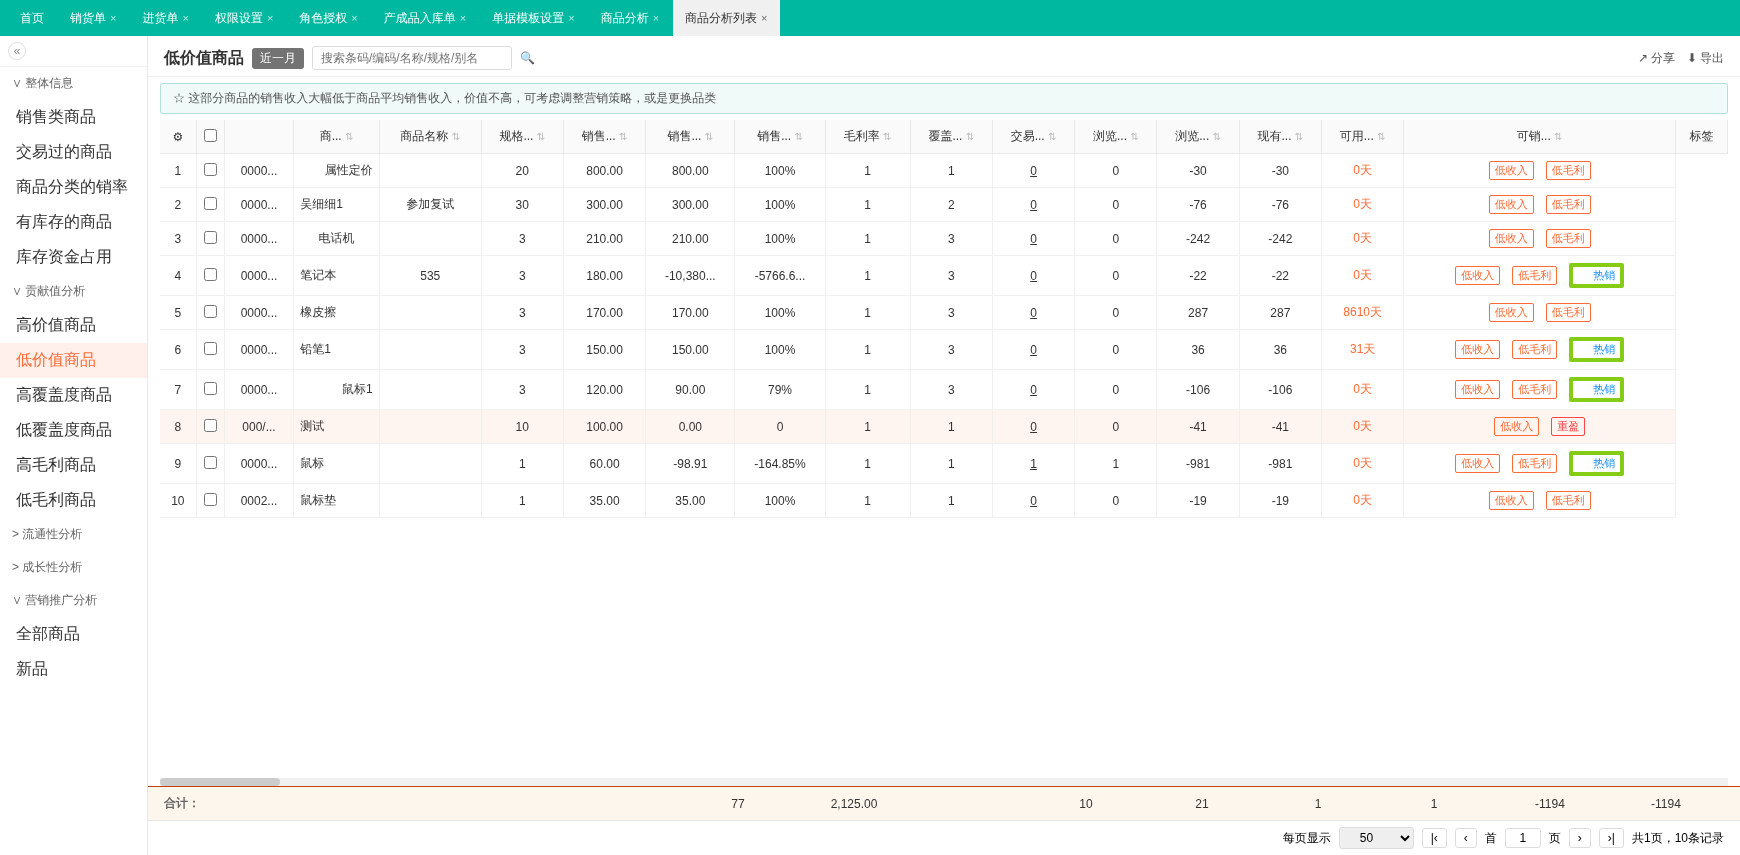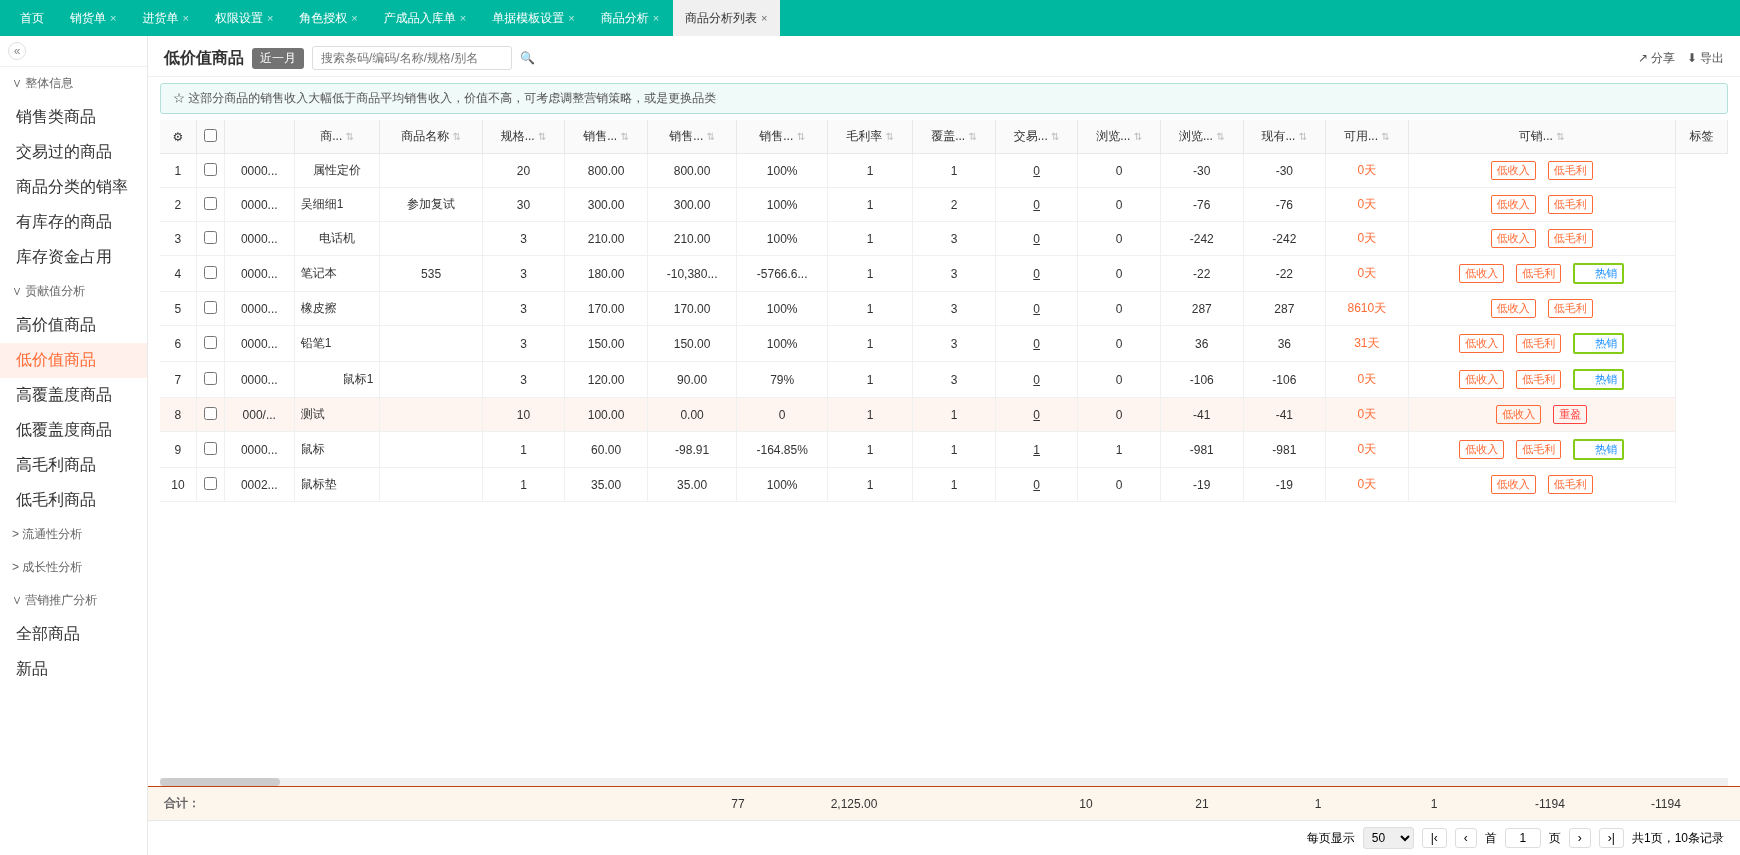--- a/index.html
+++ b/index.html
@@ -163,21 +163,21 @@
     tbody tr.highlighted { background: #fff5f0; }
     .tag {
       display: inline-block;
       padding: 1px 5px;
       border-radius: 2px;
       font-size: 11px;
       margin: 0 6px;
     }
     .tag-orange { color: #ff6b35; border: 1px solid #ff6b35; }
     .tag-red { color: #ff4444; border: 1px solid #ff4444; }
-    .tag-blue { color: #1890ff; border: 2px solid #84cc16; padding-left: 20px; }
+    .tag-blue { color: #1890ff; border: 4px solid #84cc16; padding-left: 20px; }
     .link-underline { text-decoration: underline; color: #333; }
     .checkbox-cell { width: 28px; }
 
     
     .table-footer {
       background: #fdf6ed;
       border-top: 1px solid #c2410c;
       padding: 8px 16px;
       display: flex;
       align-items: center;
@@ -201,21 +201,21 @@
       background: white;
       border-top: 1px solid #e8e8e8;
       padding: 6px 16px;
       display: flex;
       align-items: center;
       justify-content: flex-end;
       gap: 8px;
     }
     .page-size-select {
       border: 1px solid #ddd;
-      padding: 2px 4px;
+      padding: 2px 16px;
       border-radius: 3px;
       font-size: 12px;
     }
     .page-btn {
       border: 1px solid #ddd;
       background: white;
       padding: 2px 8px;
       border-radius: 3px;
       cursor: pointer;
       font-size: 12px;
@@ -388,21 +388,21 @@
             <th>可用... <span class="sort-icons">⇅</span></th>
             <th>可销... <span class="sort-icons">⇅</span></th>
             <th>标签</th>
           </tr>
         </thead>
         <tbody id="table-body">
         <tr>
               <td>1</td>
               <td class="checkbox-cell"><input type="checkbox" style=""></td>
               <td>0000...</td>
-              <td style="text-align: center;">属性定价</td>
+              <td style="text-align: right;">属性定价</td>
               <td></td>
               <td>20</td>
               <td>800.00</td>
               <td>800.00</td>
               <td>100%</td>
               <td>1</td>
               <td>1</td>
               <td><span class="link-underline">0</span></td>
               <td>0</td>
               <td>-30</td>

